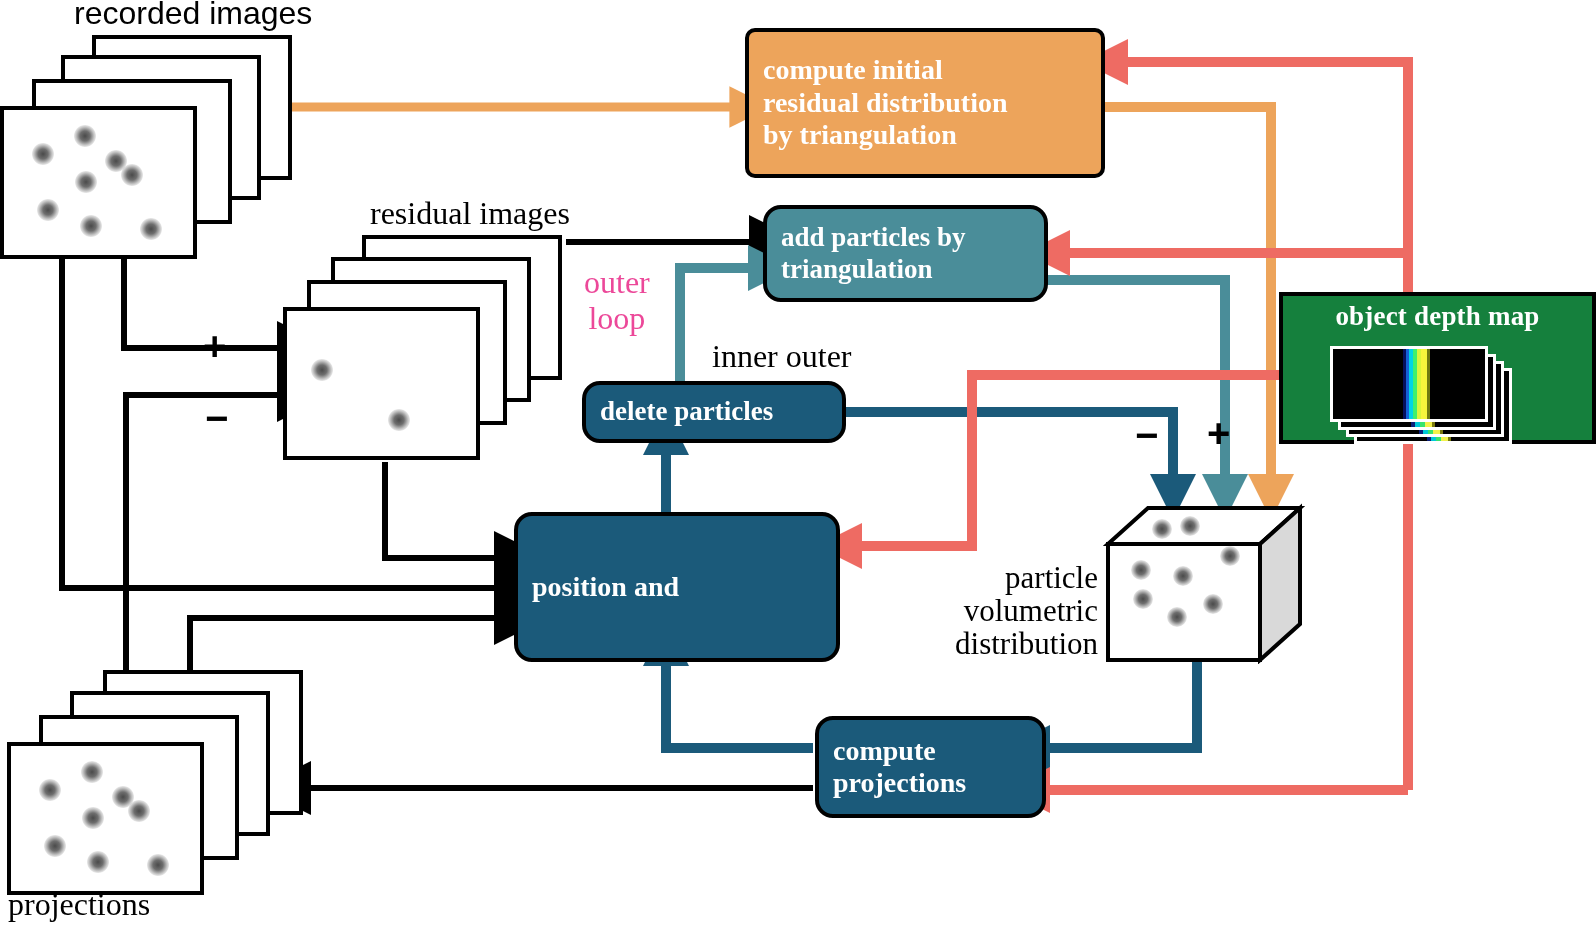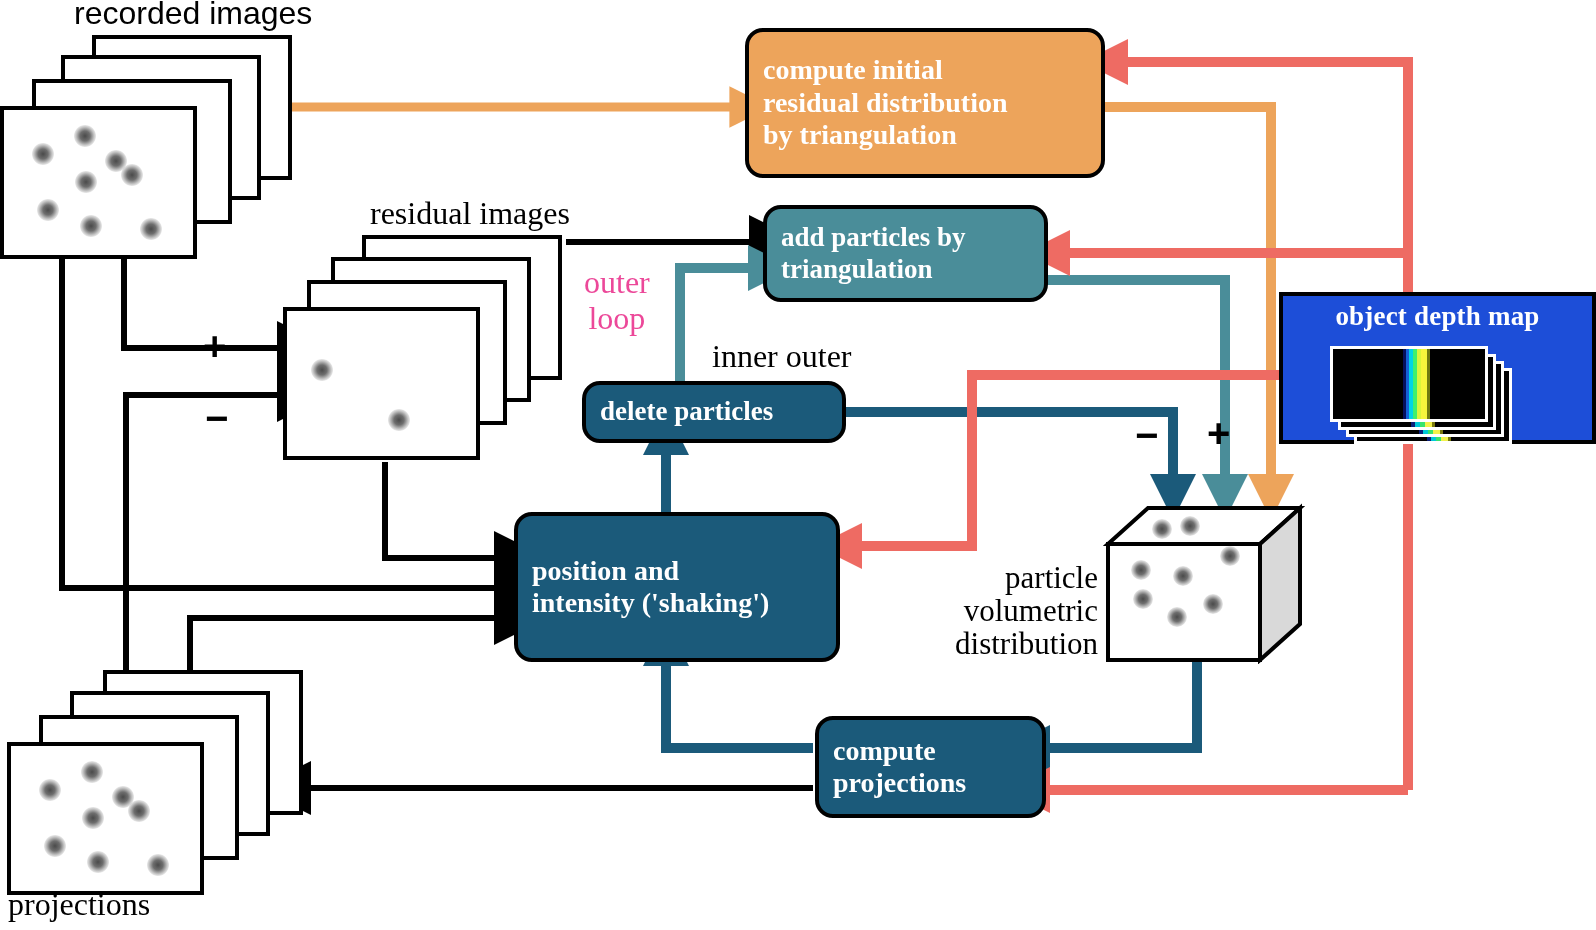--- a/index.html
+++ b/index.html
@@ -149,21 +149,21 @@
     <div class="dot" style="left:52px;top:47px;width:20px;height:20px;"></div>
     <div class="dot" style="left:80px;top:44px;width:20px;height:20px;"></div>
     <div class="dot" style="left:120px;top:74px;width:20px;height:20px;"></div>
     <div class="dot" style="left:31px;top:88px;width:20px;height:20px;"></div>
     <div class="dot" style="left:73px;top:94px;width:20px;height:20px;"></div>
     <div class="dot" style="left:33px;top:117px;width:20px;height:20px;"></div>
     <div class="dot" style="left:103px;top:122px;width:20px;height:20px;"></div>
     <div class="dot" style="left:67px;top:135px;width:20px;height:20px;"></div>
   </div>
 
-  <div class="pbox" style="left:745px;top:28px;width:360px;height:150px;background:#eda45b;font-size:28px;">
+  <div class="pbox" style="left:745px;top:28px;width:360px;height:150px;background:#eda45b;font-size:28px;border-radius:10px;">
     <div>
       <span>compute initial</span>
       <span>residual distribution</span>
       <span>by triangulation</span>
     </div>
   </div>
 
   <div class="pbox" style="left:763px;top:205px;width:285px;height:97px;background:#4a8d99;font-size:27px;">
     <div>
       <span>add particles by</span>
@@ -173,32 +173,31 @@
 
   <div class="pbox" style="left:582px;top:381px;width:264px;height:62px;background:#1b5a7a;font-size:27px;">
     <div>
       <span>delete particles</span>
     </div>
   </div>
 
   <div class="pbox" style="left:514px;top:512px;width:326px;height:150px;background:#1b5a7a;font-size:28px;">
     <div>
       <span>position and</span>
-      <span>intensity ('shaking')</span>
     </div>
   </div>
 
   <div class="pbox" style="left:815px;top:716px;width:231px;height:102px;background:#1b5a7a;font-size:28px;">
     <div>
       <span>compute</span>
       <span>projections</span>
     </div>
   </div>
 
-  <div class="sqbox" style="left:1279px;top:292px;width:317px;height:152px;background:#1d4ed8;">
+  <div class="sqbox" style="left:1279px;top:292px;width:317px;height:152px;background:#15803d;">
     <div style="font-size:27px;font-weight:bold;color:#fff;text-align:center;padding-top:5px;letter-spacing:0.2px;">object depth map</div>
 
     <div style="position:absolute;left:47px;top:50px;width:190px;height:95px;">
       <div class="dmap" style="left:24px;top:22px;width:152px;height:70px;">
         <div class="grad" style="background:linear-gradient(to right,#000 0 46%,#0b1f7a 46% 49%,#00c8d8 49% 52%,#39e36b 52% 55%,#f2f24a 55% 60%,#7a7a10 60% 62%,#000 62% 100%);"></div>
       </div>
       <div class="dmap" style="left:16px;top:15px;width:152px;height:70px;">
         <div class="grad" style="background:linear-gradient(to right,#000 0 46%,#0b1f7a 46% 49%,#00c8d8 49% 52%,#39e36b 52% 55%,#f2f24a 55% 60%,#7a7a10 60% 62%,#000 62% 100%);"></div>
       </div>
       <div class="dmap" style="left:8px;top:8px;width:152px;height:70px;">

